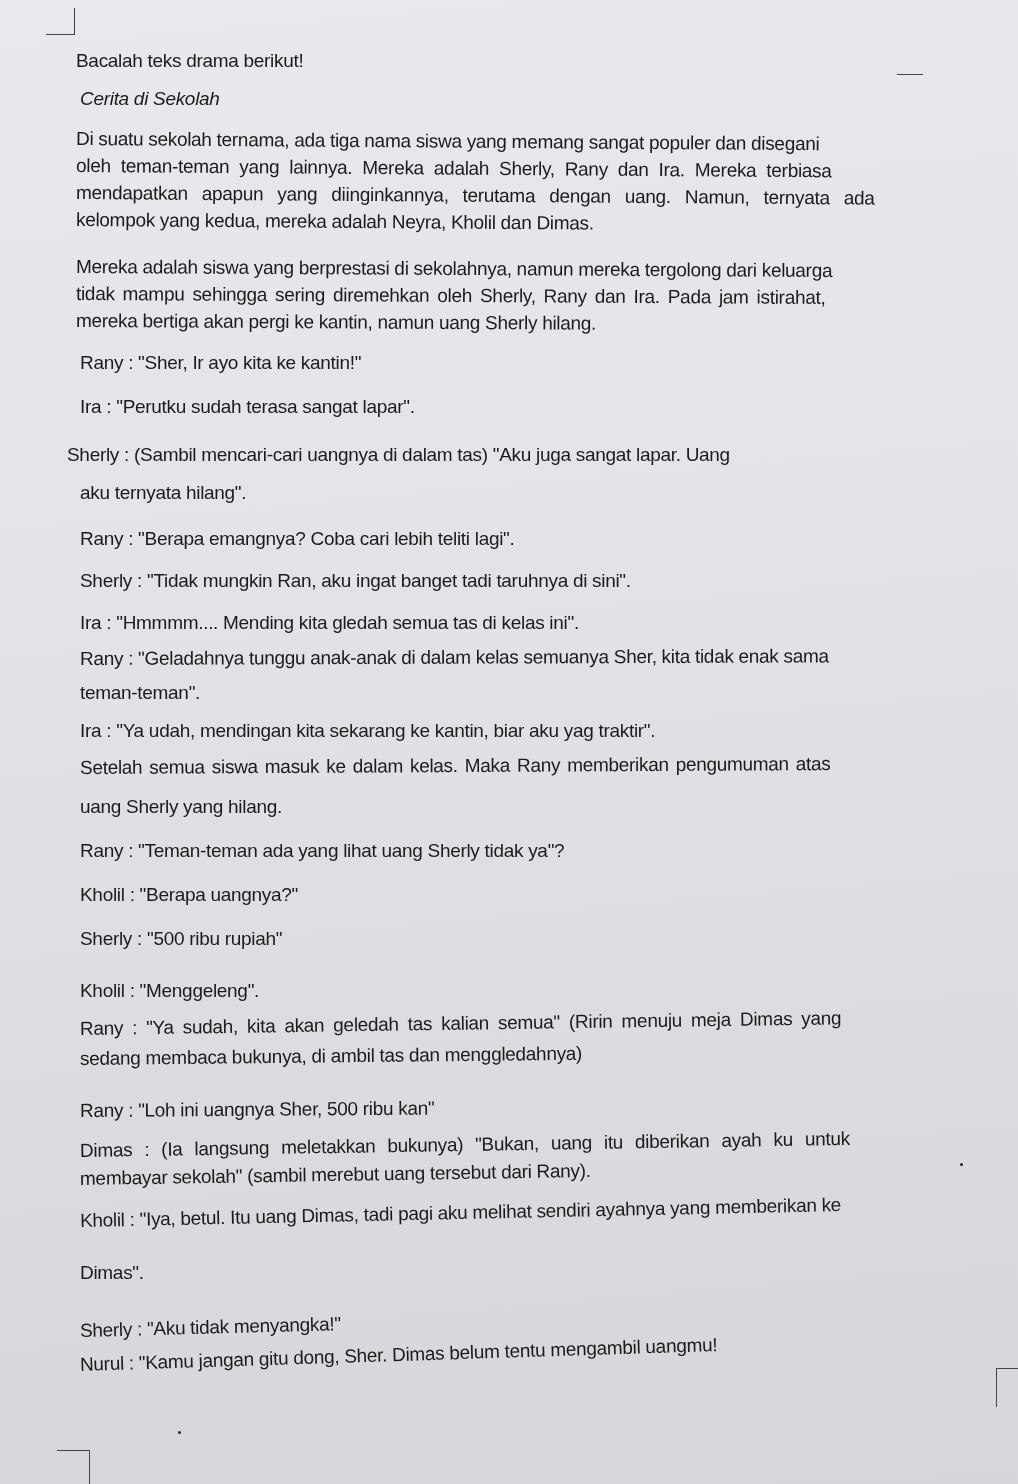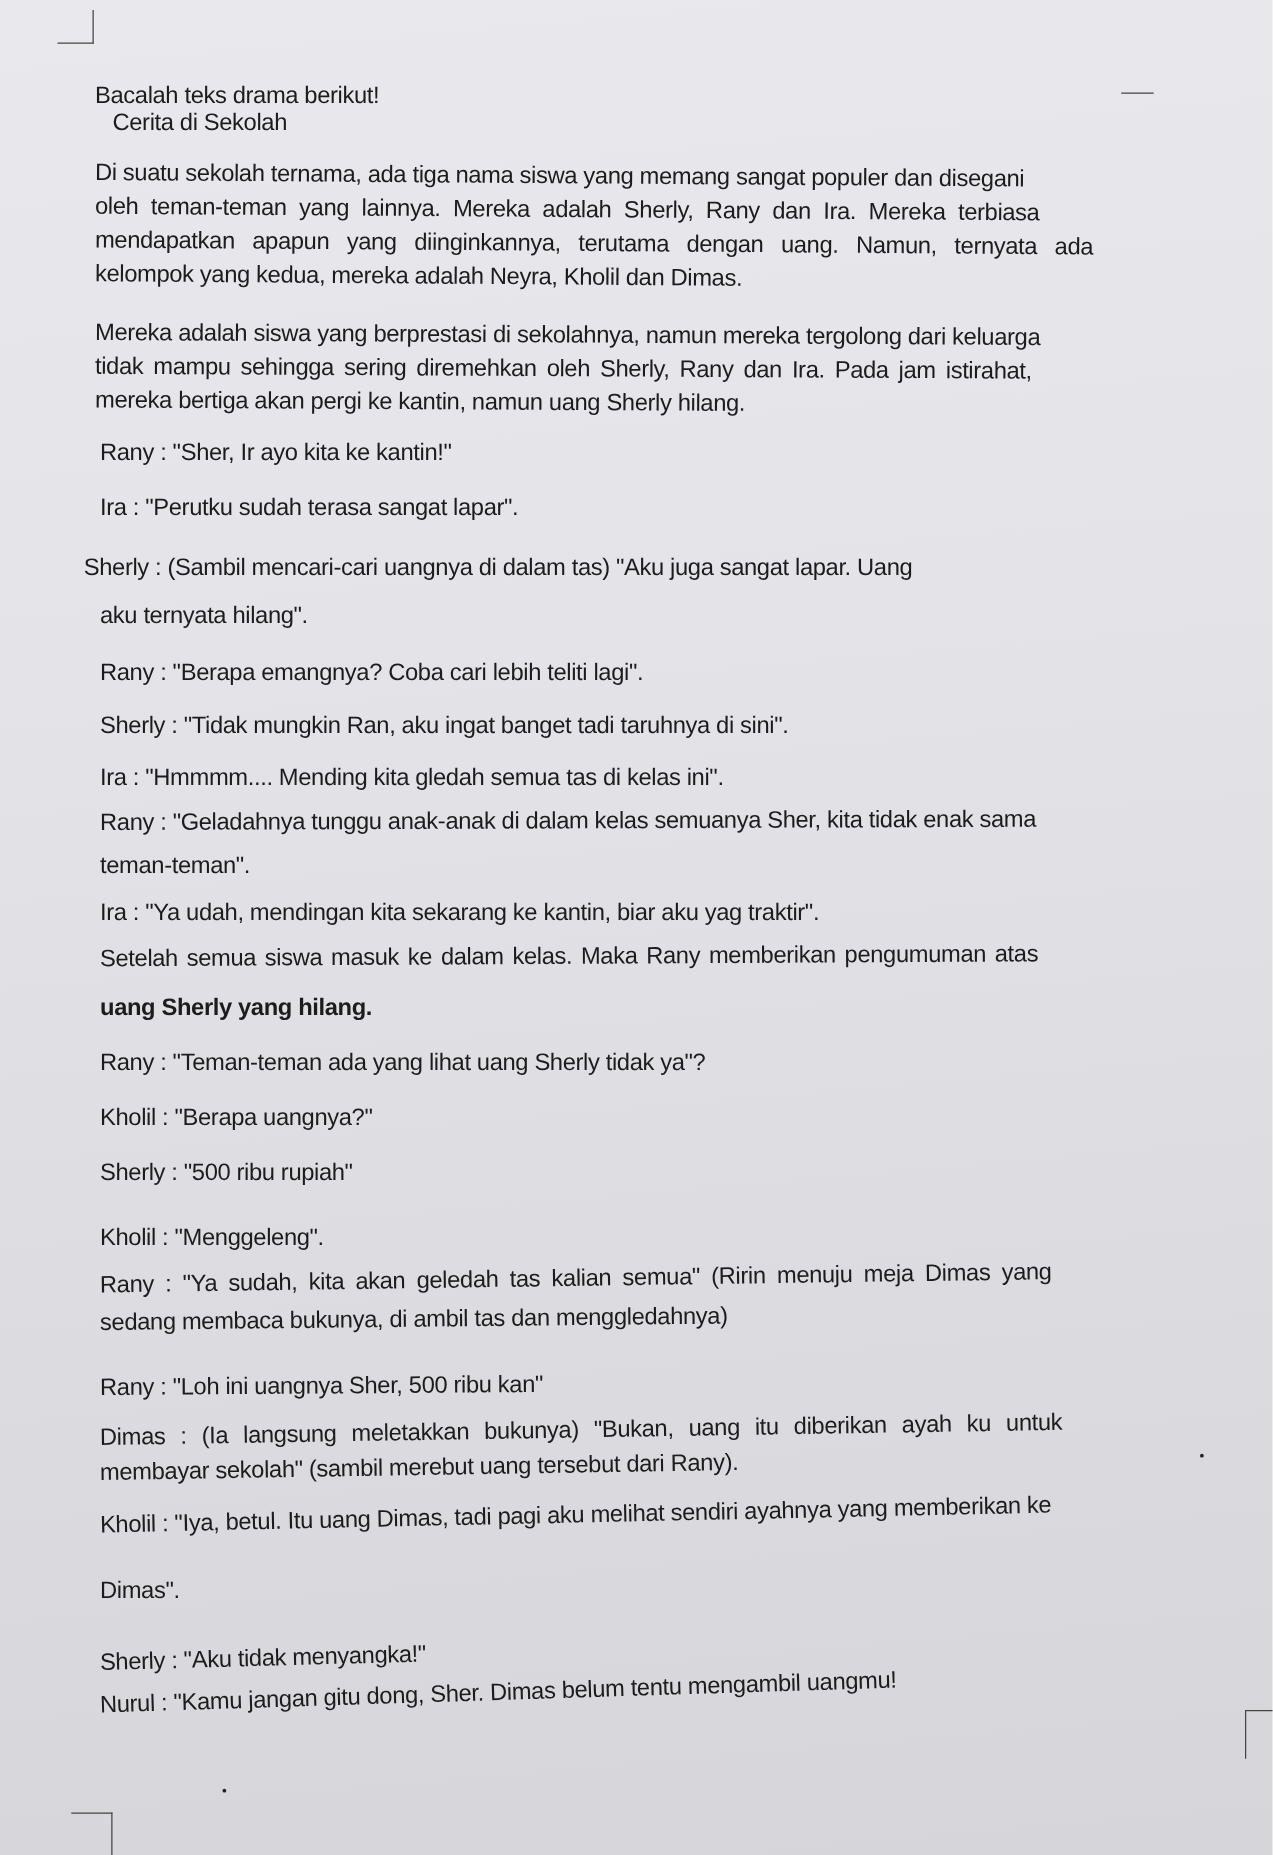--- a/index.html
+++ b/index.html
@@ -22,22 +22,22 @@
 <body>
 
 <div class="mark mark-tl"></div>
 <div class="mark mark-tr"></div>
 <div class="mark mark-br"></div>
 <div class="mark mark-bl"></div>
 <div class="dot" style="left:178px;top:1431px;"></div>
 <div class="dot" style="left:960px;top:1163px;"></div>
 
 <div>
-  <div class="line" style="left:76px;top:50px;margin-top:16px;">Bacalah teks drama berikut!</div>
-  <div class="line" style="left:90px;top:88px;">Cerita di Sekolah</div>
+  <div class="line" style="left:76px;top:50px;">Bacalah teks drama berikut!</div>
+  <div class="line" style="left:80px;top:88px;font-style:italic;">Cerita di Sekolah</div>
 
   <div class="line" style="left:76px;top:128px;width:830px;transform:rotate(0.4deg);">Di suatu sekolah ternama, ada tiga nama siswa yang memang sangat populer dan disegani</div>
   <div class="line" style="left:76px;top:155px;word-spacing:5px;transform:rotate(0.4deg);">oleh teman-teman yang lainnya. Mereka adalah Sherly, Rany dan Ira. Mereka terbiasa</div>
   <div class="line" style="left:76px;top:182px;word-spacing:9px;transform:rotate(0.4deg);">mendapatkan apapun yang diinginkannya, terutama dengan uang. Namun, ternyata ada</div>
   <div class="line" style="left:76px;top:209px;transform:rotate(0.4deg);">kelompok yang kedua, mereka adalah Neyra, Kholil dan Dimas.</div>
 
   <div class="line" style="left:76px;top:256px;transform:rotate(0.3deg);">Mereka adalah siswa yang berprestasi di sekolahnya, namun mereka tergolong dari keluarga</div>
   <div class="line" style="left:76px;top:283px;word-spacing:3px;transform:rotate(0.3deg);">tidak mampu sehingga sering diremehkan oleh Sherly, Rany dan Ira. Pada jam istirahat,</div>
   <div class="line" style="left:76px;top:310px;transform:rotate(0.3deg);">mereka bertiga akan pergi ke kantin, namun uang Sherly hilang.</div>
 
@@ -46,21 +46,21 @@
   <div class="line" style="left:67px;top:444px;">Sherly : (Sambil mencari-cari uangnya di dalam tas) "Aku juga sangat lapar. Uang</div>
   <div class="line" style="left:80px;top:482px;">aku ternyata hilang".</div>
   <div class="line" style="left:80px;top:528px;">Rany : "Berapa emangnya? Coba cari lebih teliti lagi".</div>
   <div class="line" style="left:80px;top:570px;">Sherly : "Tidak mungkin Ran, aku ingat banget tadi taruhnya di sini".</div>
   <div class="line" style="left:80px;top:612px;">Ira : "Hmmmm.... Mending kita gledah semua tas di kelas ini".</div>
   <div class="line" style="left:80px;top:648px;transform:rotate(-0.2deg);">Rany : "Geladahnya tunggu anak-anak di dalam kelas semuanya Sher, kita tidak enak sama</div>
   <div class="line" style="left:80px;top:682px;">teman-teman".</div>
   <div class="line" style="left:80px;top:720px;">Ira : "Ya udah, mendingan kita sekarang ke kantin, biar aku yag traktir".</div>
 
   <div class="line" style="left:80px;top:757px;word-spacing:2px;transform:rotate(-0.3deg);">Setelah semua siswa masuk ke dalam kelas. Maka Rany memberikan pengumuman atas</div>
-  <div class="line" style="left:80px;top:796px;font-weight:bold;">uang Sherly yang hilang.</div>
+  <div class="line" style="left:80px;top:796px;">uang Sherly yang hilang.</div>
 
   <div class="line" style="left:80px;top:840px;">Rany : "Teman-teman ada yang lihat uang Sherly tidak ya"?</div>
   <div class="line" style="left:80px;top:884px;">Kholil : "Berapa uangnya?"</div>
   <div class="line" style="left:80px;top:928px;">Sherly : "500 ribu rupiah"</div>
   <div class="line" style="left:80px;top:980px;">Kholil : "Menggeleng".</div>
   <div class="line" style="left:80px;top:1018px;word-spacing:4px;transform:rotate(-0.8deg);">Rany : "Ya sudah, kita akan geledah tas kalian semua" (Ririn menuju meja Dimas yang</div>
   <div class="line" style="left:80px;top:1048px;transform:rotate(-0.6deg);">sedang membaca bukunya, di ambil tas dan menggledahnya)</div>
   <div class="line" style="left:80px;top:1100px;transform:rotate(-0.4deg);">Rany : "Loh ini uangnya Sher, 500 ribu kan"</div>
   <div class="line" style="left:80px;top:1140px;word-spacing:7px;transform:rotate(-0.9deg);">Dimas : (Ia langsung meletakkan bukunya) "Bukan, uang itu diberikan ayah ku untuk</div>
   <div class="line" style="left:80px;top:1168px;transform:rotate(-0.9deg);">membayar sekolah" (sambil merebut uang tersebut dari Rany).</div>

